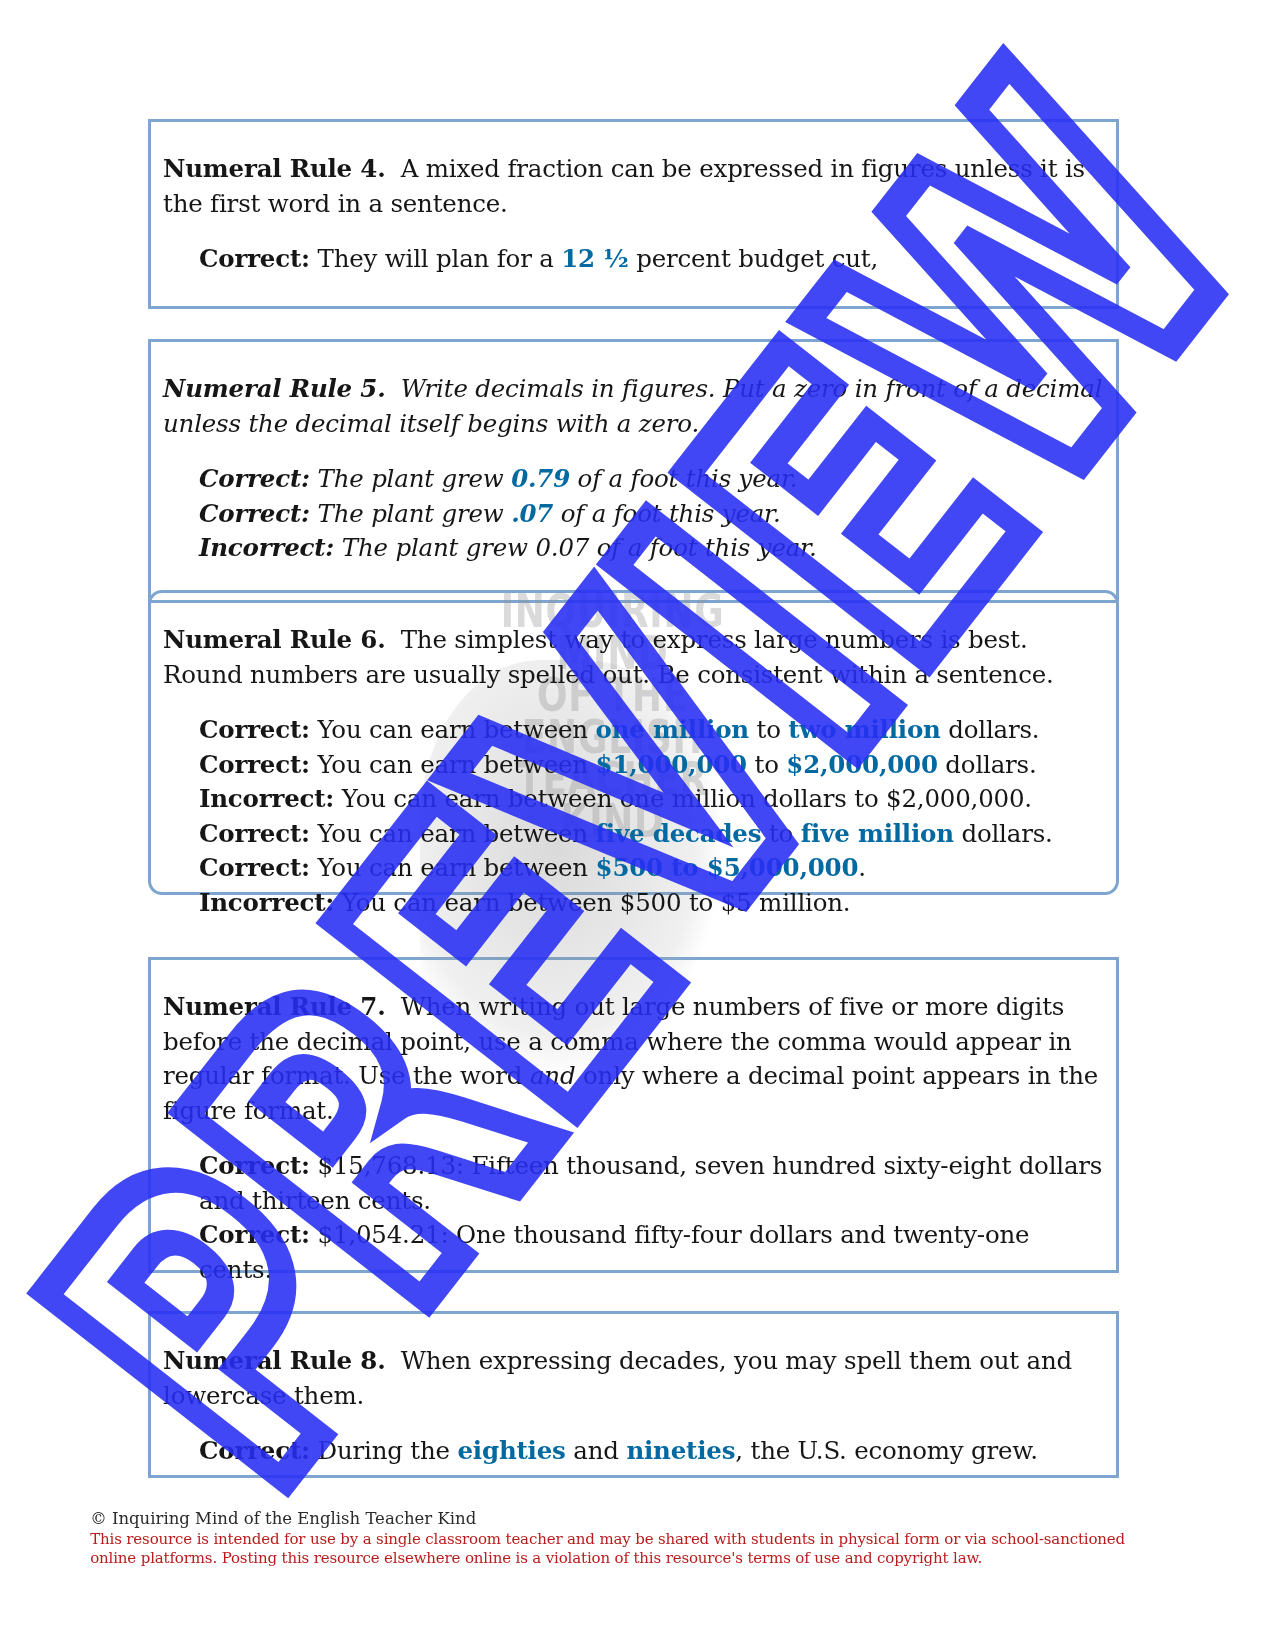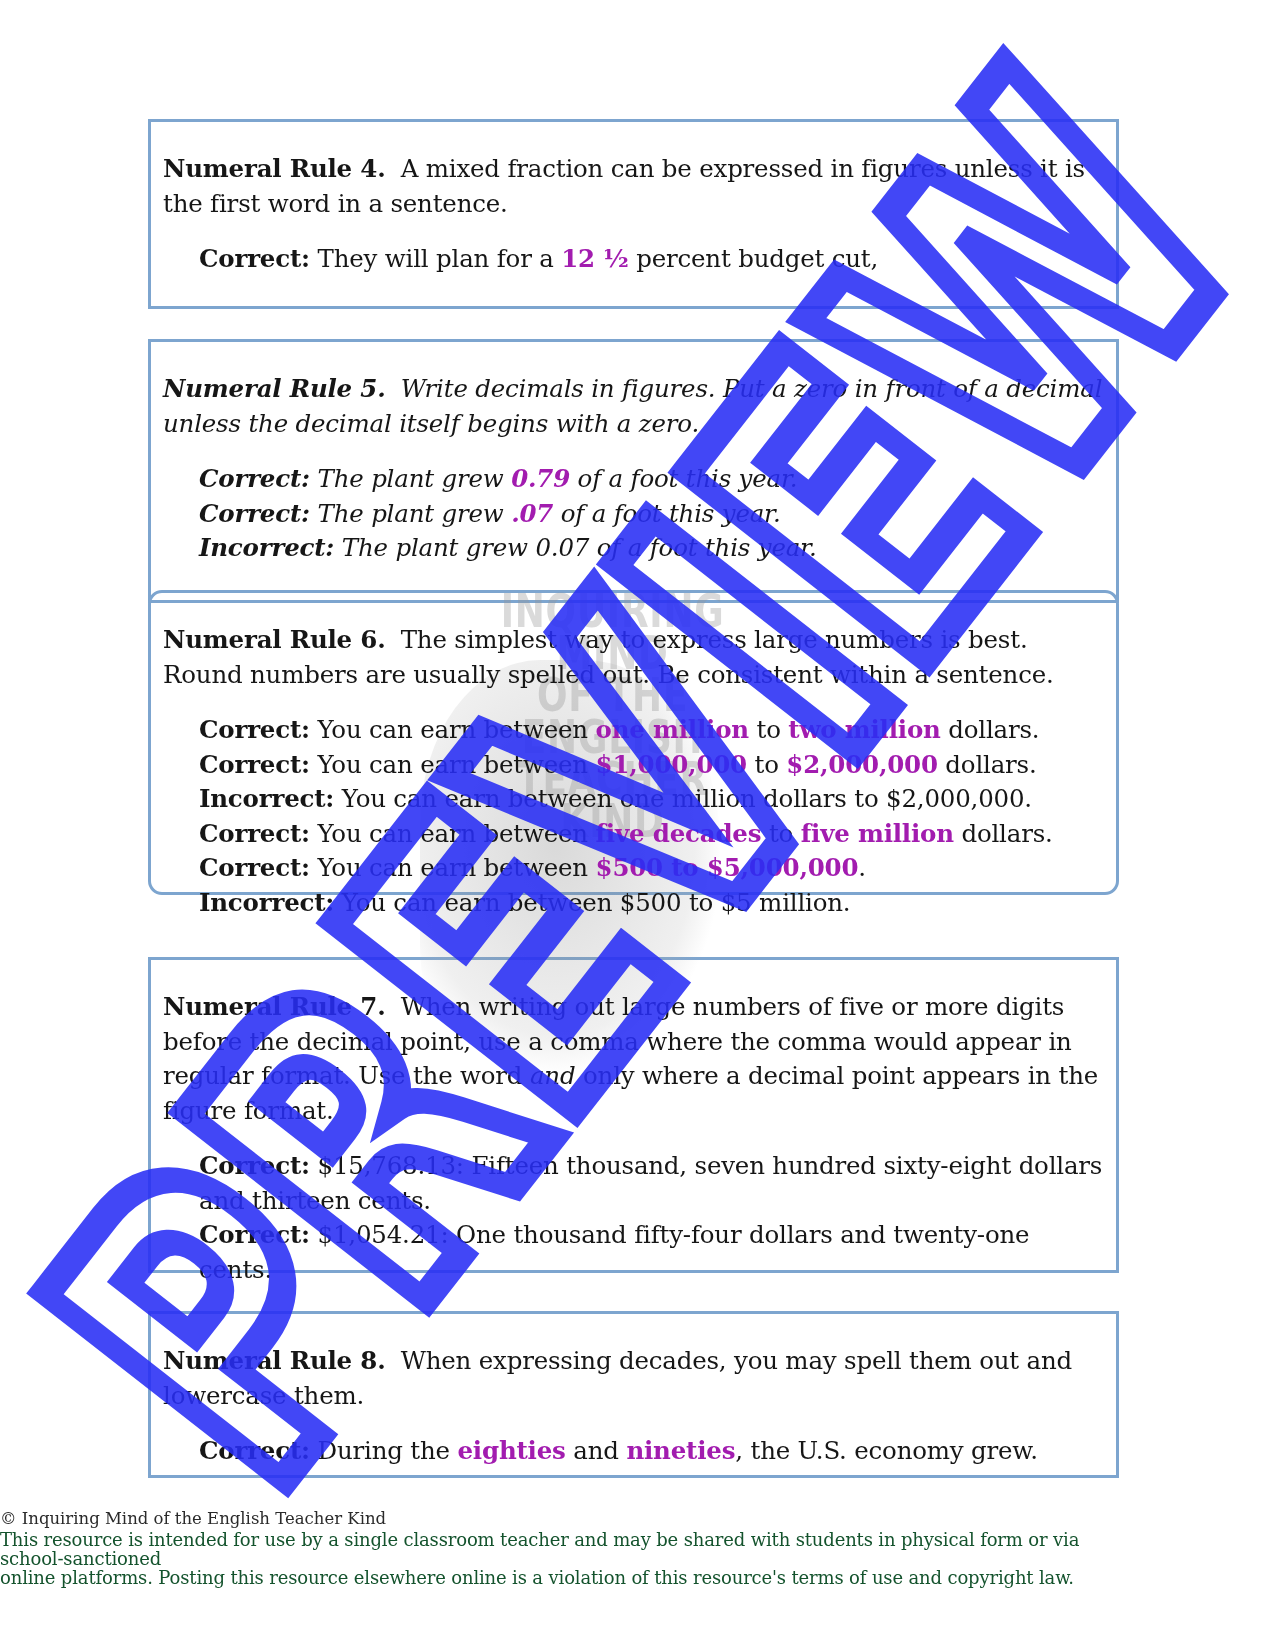--- a/index.html
+++ b/index.html
@@ -16,35 +16,35 @@
     padding: 30px 10px 0 12px;
     background: transparent;
   }
   .rule-head, .ex-line {
     font-size: 24.5px; line-height: 34.5px; letter-spacing: -0.2px;
     position: relative; z-index: 2;
   }
   .rule-head b { font-weight: bold; }
   .examples { margin-top: 21px; padding-left: 36px; }
   .ex-line b.lbl { font-weight: bold; }
-  .hl { color: #a21caf; font-weight: bold; }
+  .hl { color: #0369a1; font-weight: bold; }
   .it { font-style: italic; }
 
   #box1 { top: 119px; height: 190px; }
   #box2 { top: 339px; height: 264px; font-style: italic; }
   #box3 { top: 590px; height: 305px; border-radius: 14px; }
   #box4 { top: 957px; height: 316px; }
   #box5 { top: 1311px; height: 167px; }
 
   .footer {
     position: absolute; right: 150px; top: 1508px; text-align: left;
     z-index: 2;
   }
   .footer .copy { font-size: 16.5px; color: #2a2a2a; line-height: 22px; }
-  .footer .terms { font-size: 18px; color: #14532d; line-height: 19px; letter-spacing: -0.15px; }
+  .footer .terms { font-size: 15px; color: #b91c1c; line-height: 19px; letter-spacing: -0.15px; }
 
   
   .logo-wm {
     position: absolute; left: 400px; top: 590px; width: 430px; height: 480px;
     z-index: 1; pointer-events: none;
   }
   .logo-wm .shape {
     position: absolute; left: 20px; top: 70px; width: 300px; height: 410px;
     background: radial-gradient(ellipse at 45% 45%, rgba(120,120,120,0.28), rgba(170,170,170,0.18) 60%, rgba(255,255,255,0) 72%);
     border-radius: 40% 45% 30% 30%;

